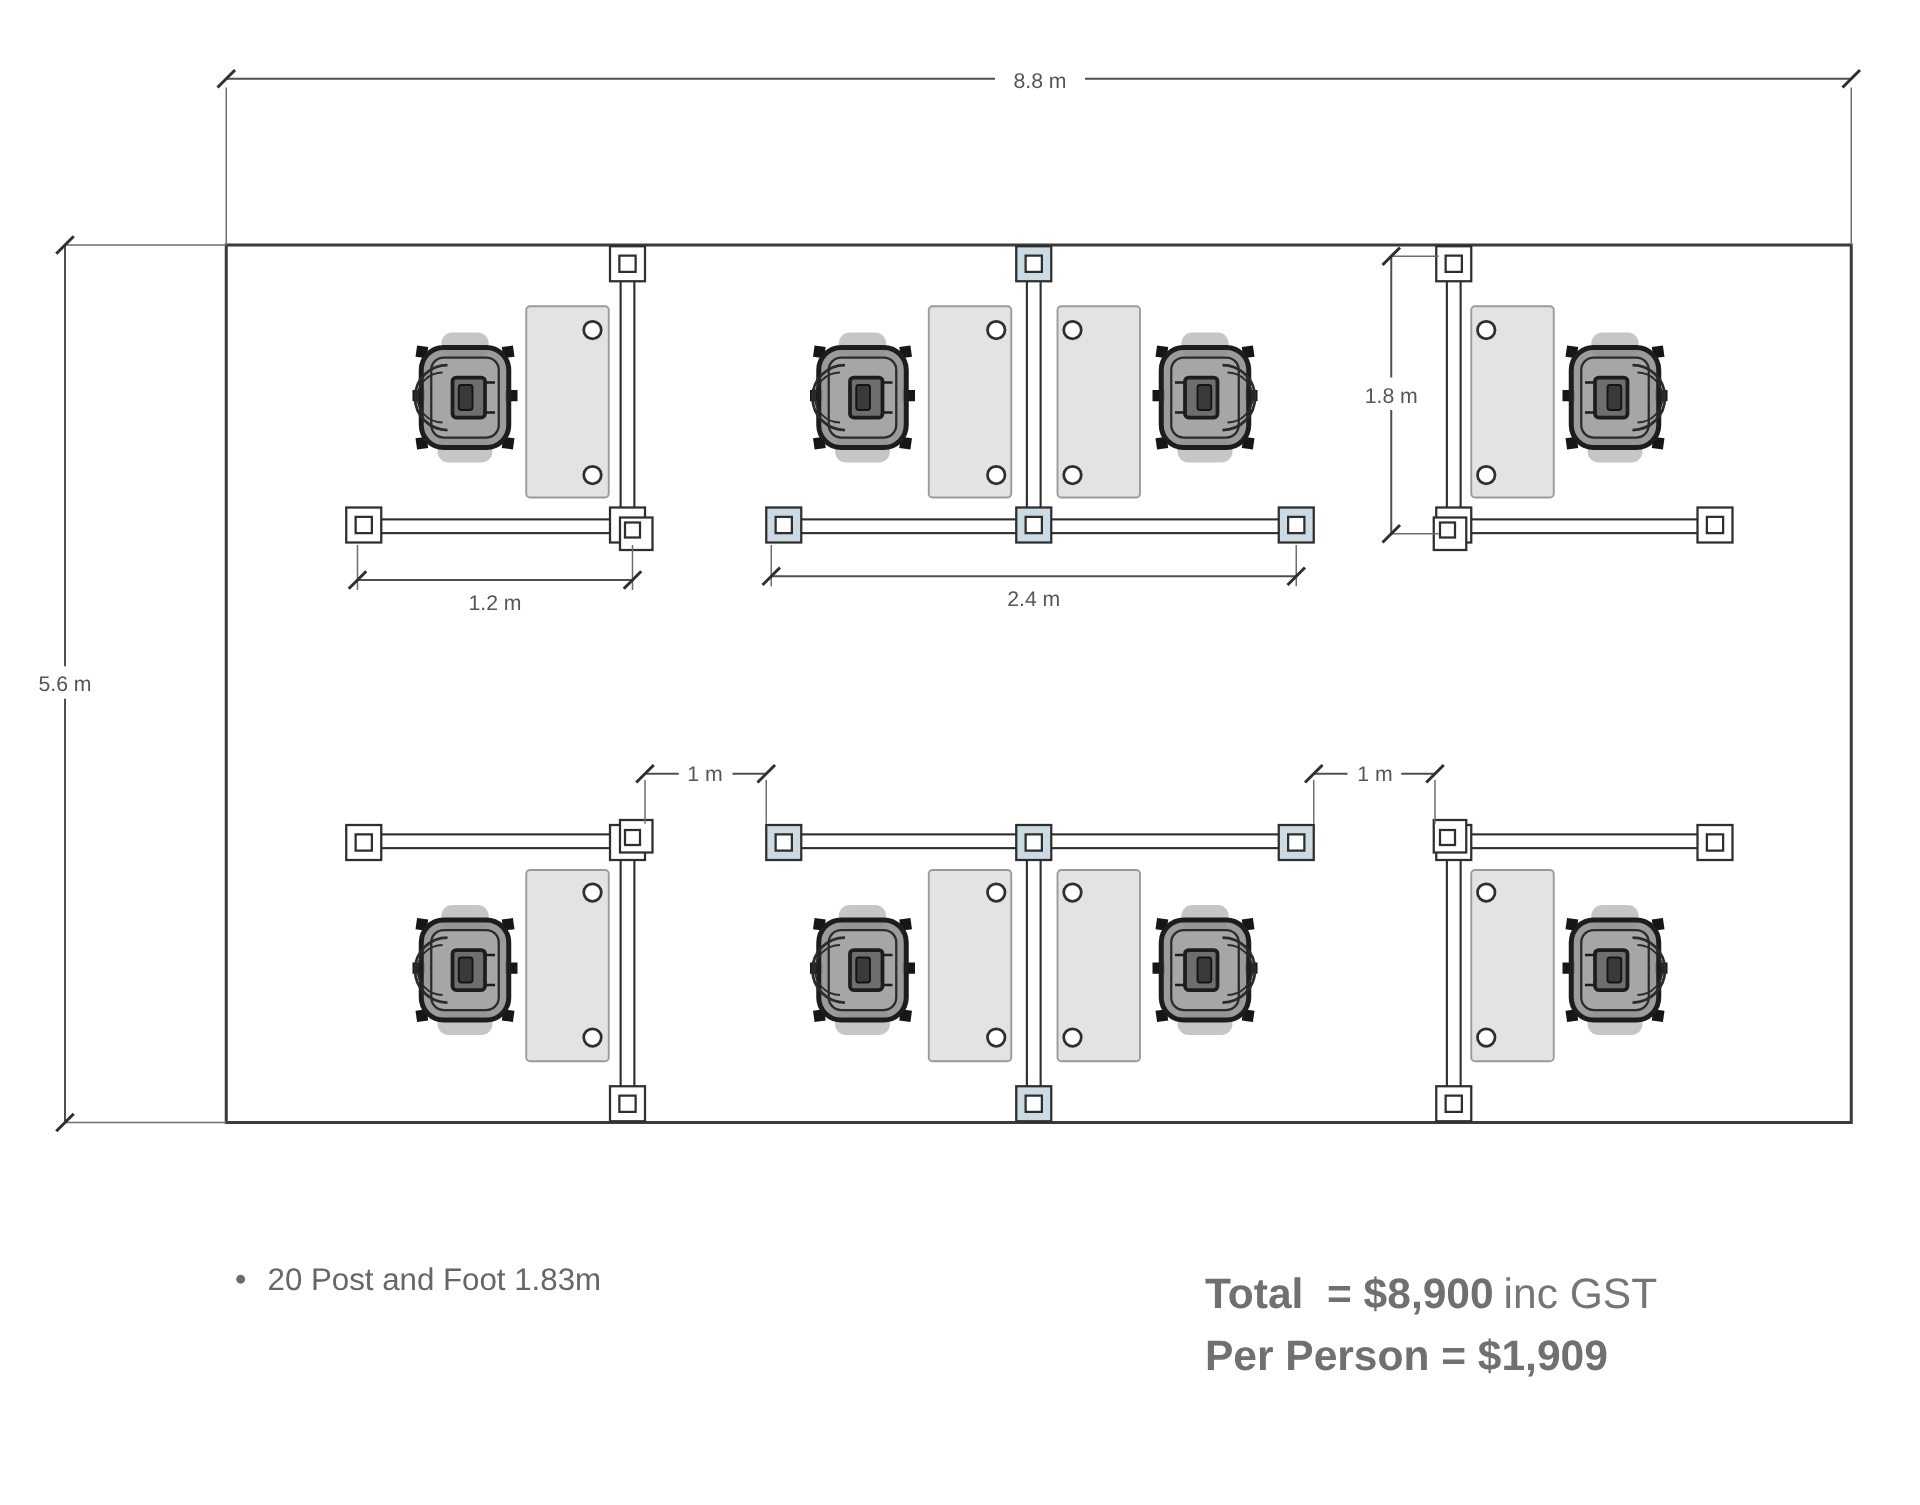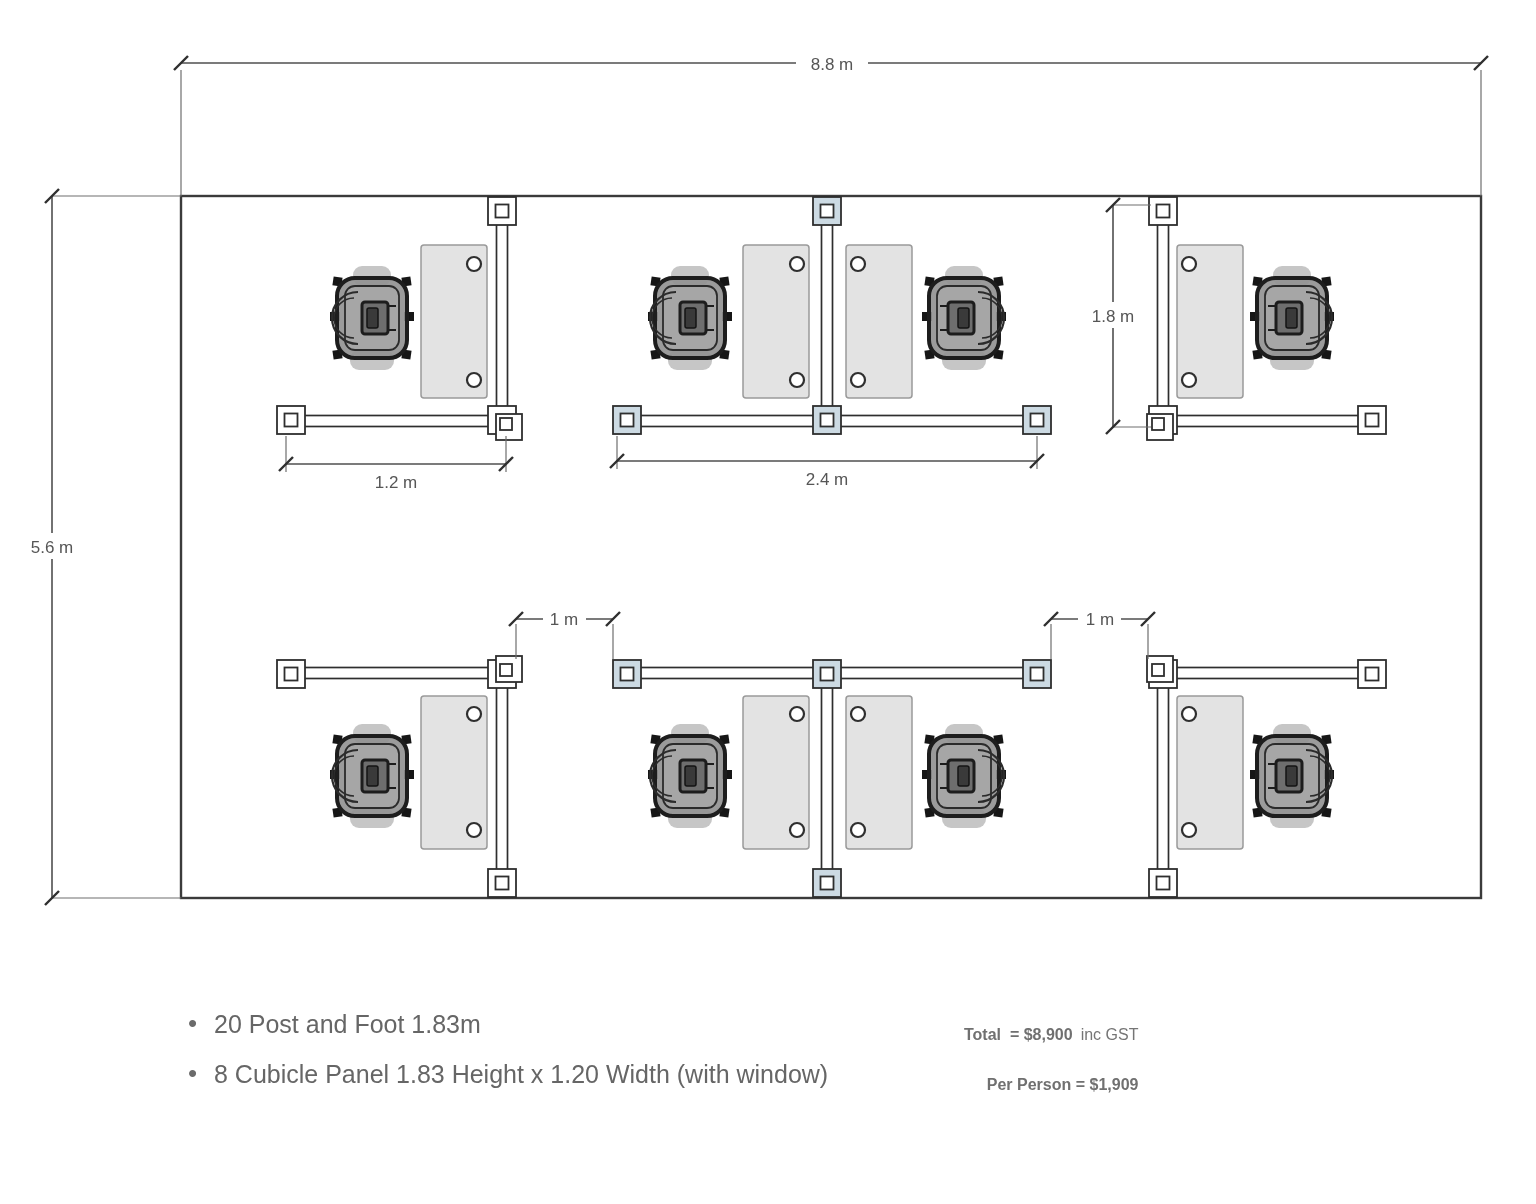--- a/index.html
+++ b/index.html
@@ -24,21 +24,21 @@
 
   
   .title{position:absolute;left:42px;top:940px;font-size:36px;font-weight:400;
          color:#4b4b4b;letter-spacing:0.30em;white-space:nowrap;}
   .bom{position:absolute;left:214px;top:1012px;list-style:none;margin:0;padding:0;}
   .bom li{position:relative;font-size:25px;line-height:25px;color:#666666;
           margin-bottom:25px;white-space:nowrap;}
   .bom li::before{content:"\2022";position:absolute;left:-26px;top:-1px;
           color:#6b6b6b;font-size:26px;}
   .pricing{position:absolute;left:964px;top:1022px;color:#707070;}
-  .price-line{font-size:16px;line-height:26px;margin-bottom:24px;white-space:nowrap;text-align:right;}
+  .price-line{font-size:34px;line-height:26px;margin-bottom:24px;white-space:nowrap;}
   .price-strong{font-weight:700;white-space:pre;color:#707070;}
   .price-reg{font-weight:400;color:#757575;margin-left:8px;}
 </style>
 </head>
 <body>
 
 <div class="stage">
 
 <svg width="1536" height="920" viewBox="0 0 1536 920">
   <defs>
@@ -236,21 +236,20 @@
     <line class="tick" x1="1141" y1="626" x2="1155" y2="612"></line>
     <rect class="labelbg" x="1078" y="606" width="43" height="24"></rect>
     <text class="dimtext" x="1100" y="625">1 m</text>
   </g>
 </svg>
 
 
 
 <ul class="bom">
   <li>20 Post and Foot 1.83m</li>
-  <li>8 Cubicle Panel 1.83 Height x 1.20 Width (with window)</li>
 </ul>
 
 <div class="pricing">
   <div class="price-line"><span class="price-strong">Total  = $8,900</span><span class="price-reg">inc GST</span></div>
   <div class="price-line"><span class="price-strong">Per Person = $1,909</span></div>
 </div>
 
 </div>
 
 </body></html>

